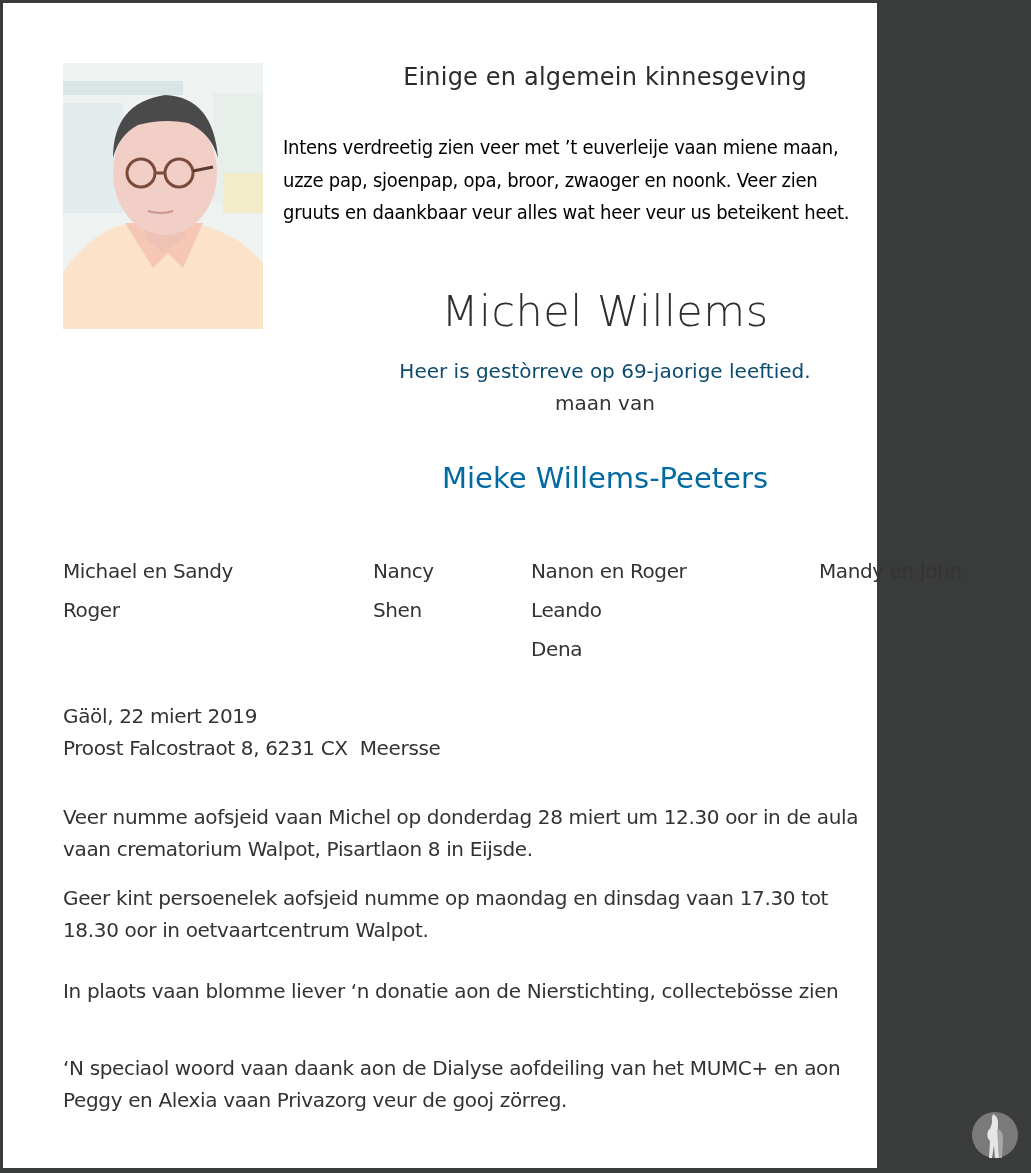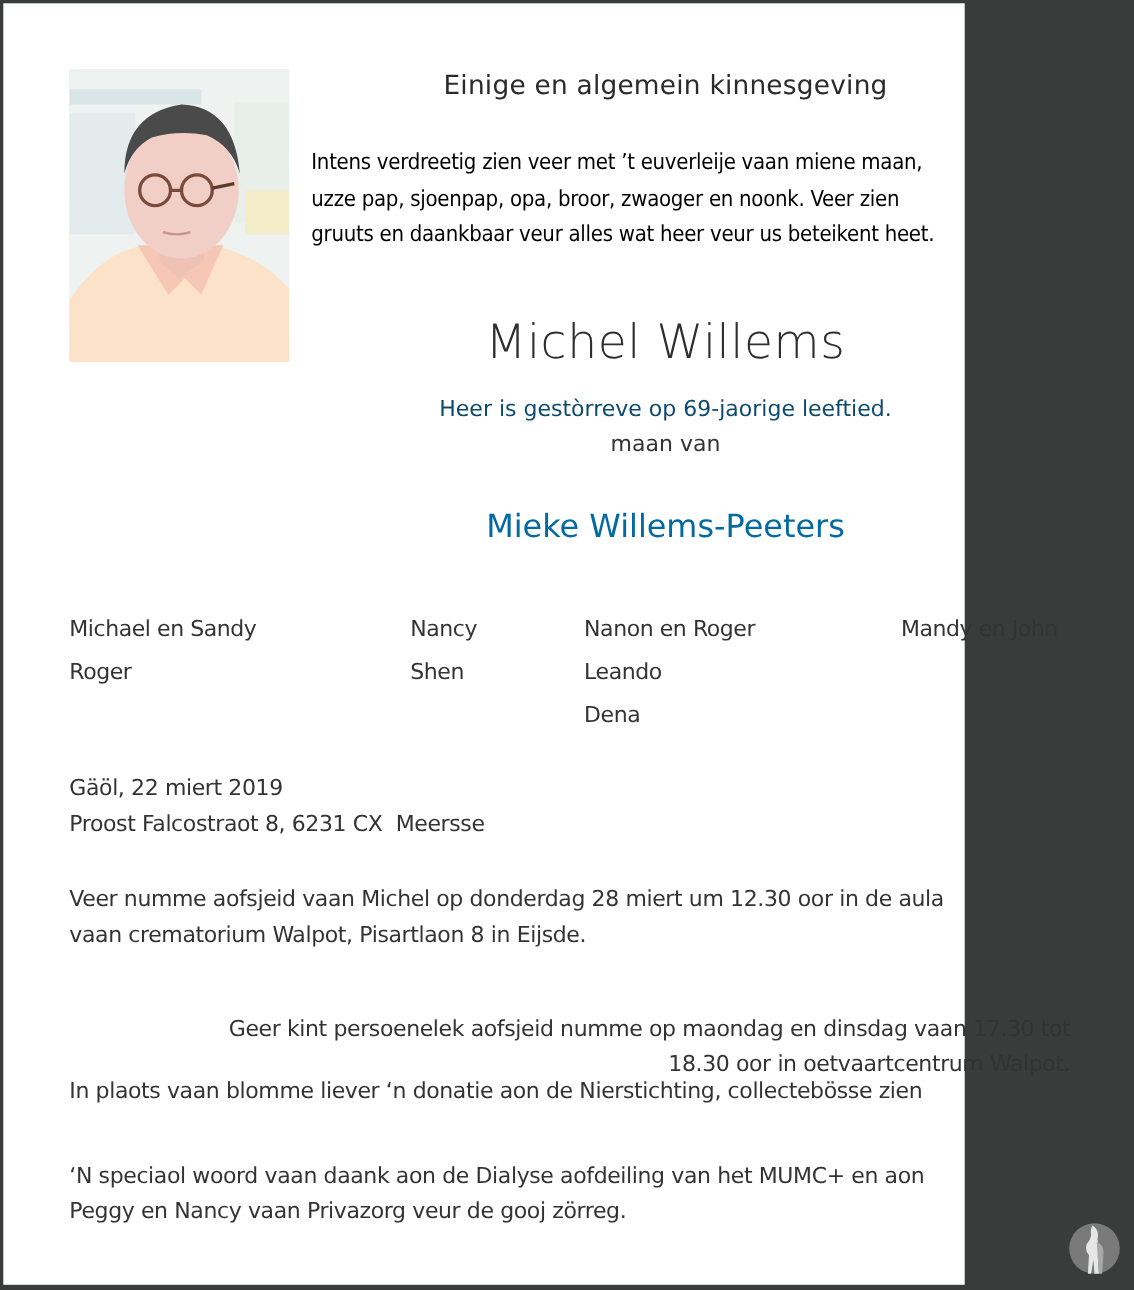--- a/index.html
+++ b/index.html
@@ -129,32 +129,32 @@
   <div class="block" style="top:697px;">
     <div>Gäöl, 22 miert 2019</div>
     <div>Proost Falcostraot 8, 6231 CX&nbsp;&nbsp;Meersse</div>
   </div>
 
   <div class="block" style="top:798px;">
     <div>Veer numme aofsjeid vaan Michel op donderdag 28 miert um 12.30 oor in de aula</div>
     <div>vaan crematorium Walpot, Pisartlaon 8 in Eijsde.</div>
   </div>
 
-  <div class="block" style="top:916px;text-align:right;">
+  <div class="block" style="top:879px;">
     <div>Geer kint persoenelek aofsjeid numme op maondag en dinsdag vaan 17.30 tot</div>
     <div>18.30 oor in oetvaartcentrum Walpot.</div>
   </div>
 
   <div class="block" style="top:972px;">
     <div>In plaots vaan blomme liever ‘n donatie aon de Nierstichting, collectebösse zien</div>
   </div>
 
   <div class="block" style="top:1049px;">
     <div>‘N speciaol woord vaan daank aon de Dialyse aofdeiling van het MUMC+ en aon</div>
-    <div>Peggy en Nancy vaan Privazorg veur de gooj zörreg.</div>
+    <div>Peggy en Alexia vaan Privazorg veur de gooj zörreg.</div>
   </div>
 
   <div class="logo">
     <svg width="48" height="48" viewBox="0 0 48 48">
       <circle cx="24" cy="24" r="23" fill="#7a7a7a"></circle>
       <path d="M22 3 Q28 6 27 14 Q26 18 29 22 L27 30 L28 47 L24 47 L23 34 L21 47 L18 47 L19 30 Q15 26 17 20 Q20 17 21 12 Q20 7 22 3 Z" fill="#e6e6e6"></path>
       <path d="M26 18 Q33 20 32 30 L31 47 L28 47 Z" fill="#a8a8a8"></path>
     </svg>
   </div>
 

